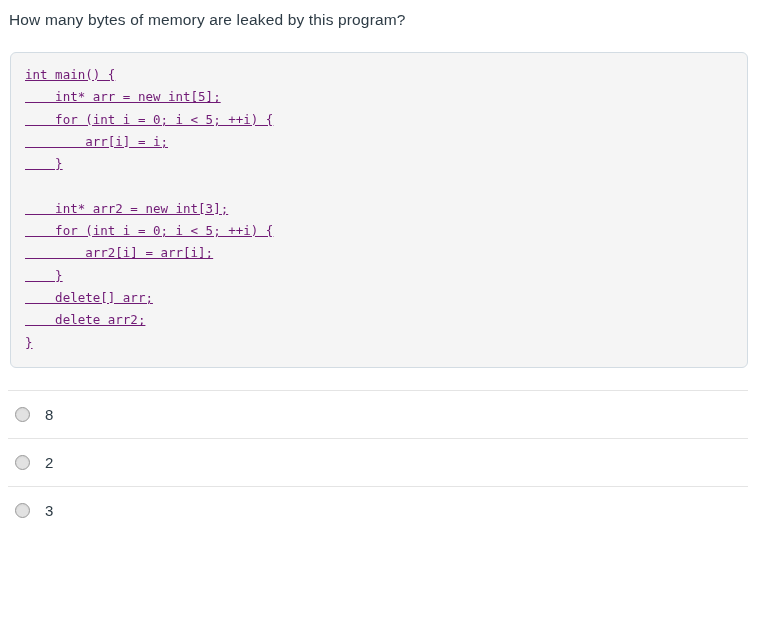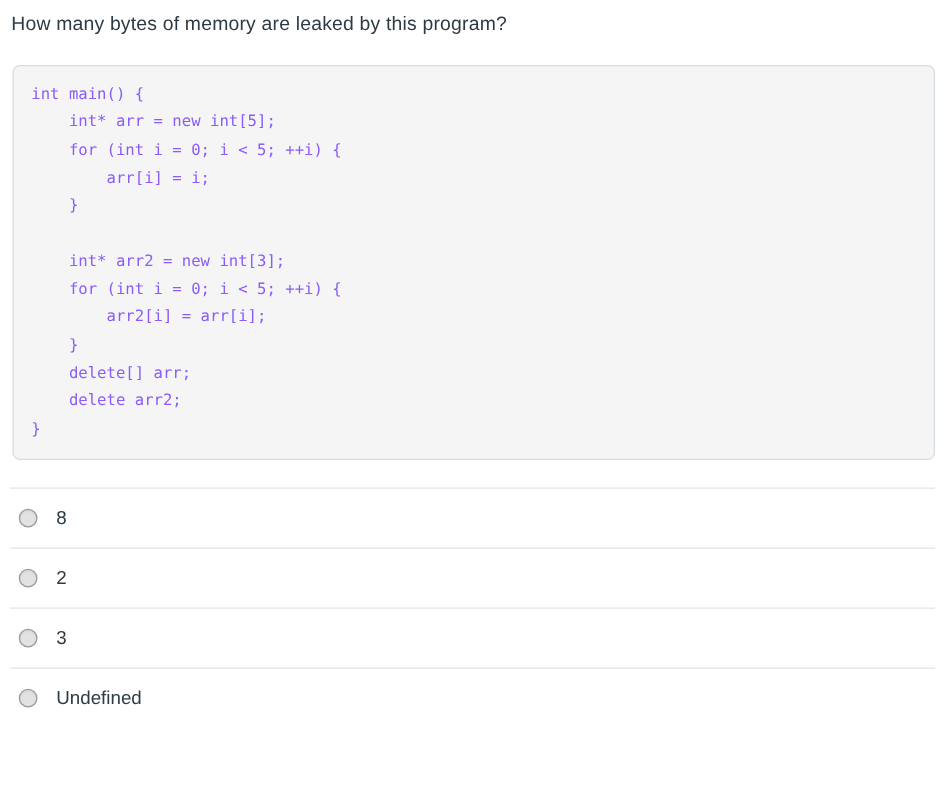--- a/index.html
+++ b/index.html
@@ -40,23 +40,24 @@
     background: #f5f5f5;
     border: 1px solid #d3dce3;
     border-radius: 6px;
     padding: 11px 14px 13px 14px;
   }
   .code-block pre {
     margin: 0;
     font-family: "DejaVu Sans Mono", "Liberation Mono", monospace;
     font-size: 12.5px;
     line-height: 22.3px;
-    color: #8b5cf6;
+    color: #701a75;
     white-space: pre;
     tab-size: 4;
+    text-decoration: underline;
   }
   .options {
     position: absolute;
     left: 8px;
     top: 390px;
     width: 740px;
   }
   .option-row {
     display: flex;
     align-items: center;
@@ -114,19 +115,15 @@
     <div class="option-row">
       <span class="radio"></span>
       <span class="option-label">2</span>
     </div>
 
     <div class="option-row">
       <span class="radio"></span>
       <span class="option-label">3</span>
     </div>
 
-    <div class="option-row">
-      <span class="radio"></span>
-      <span class="option-label">Undefined</span>
-    </div>
 
   </div>
 </div>
 
 </body></html>

